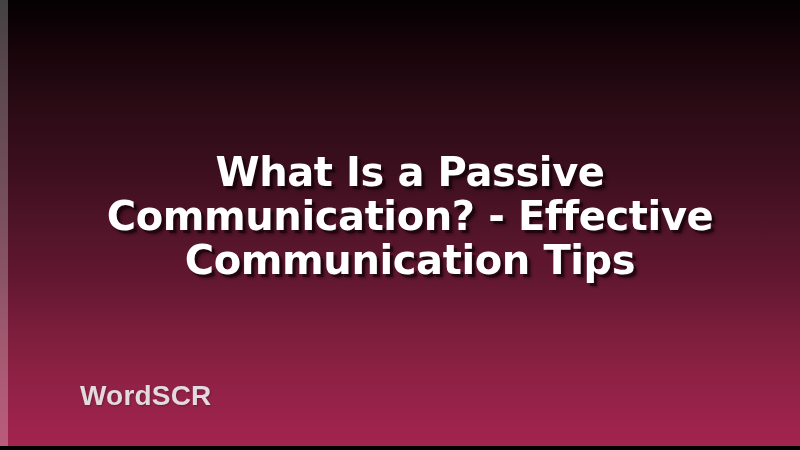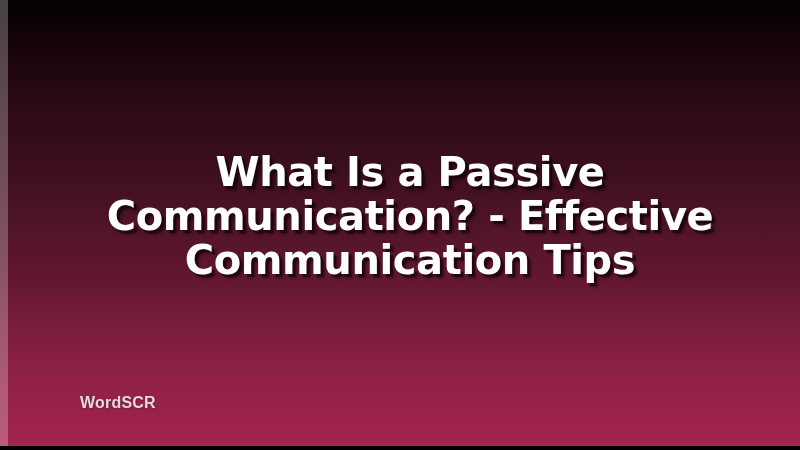--- a/index.html
+++ b/index.html
@@ -74,21 +74,21 @@
     white-space: pre-line;
   }
 
   
   .brand {
     position: absolute;
     left: 80px;
     bottom: 34px;
     margin: 0;
     font-family: "Liberation Sans", sans-serif;
-    font-size: 16px;
+    font-size: 28px;
     font-weight: 700;
     letter-spacing: 0.2px;
     color: #e2dade;
     text-shadow: 1px 1px 2px rgba(0, 0, 0, 0.25);
   }
 </style>
 </head>
 <body>
 
 <div class="banner">

